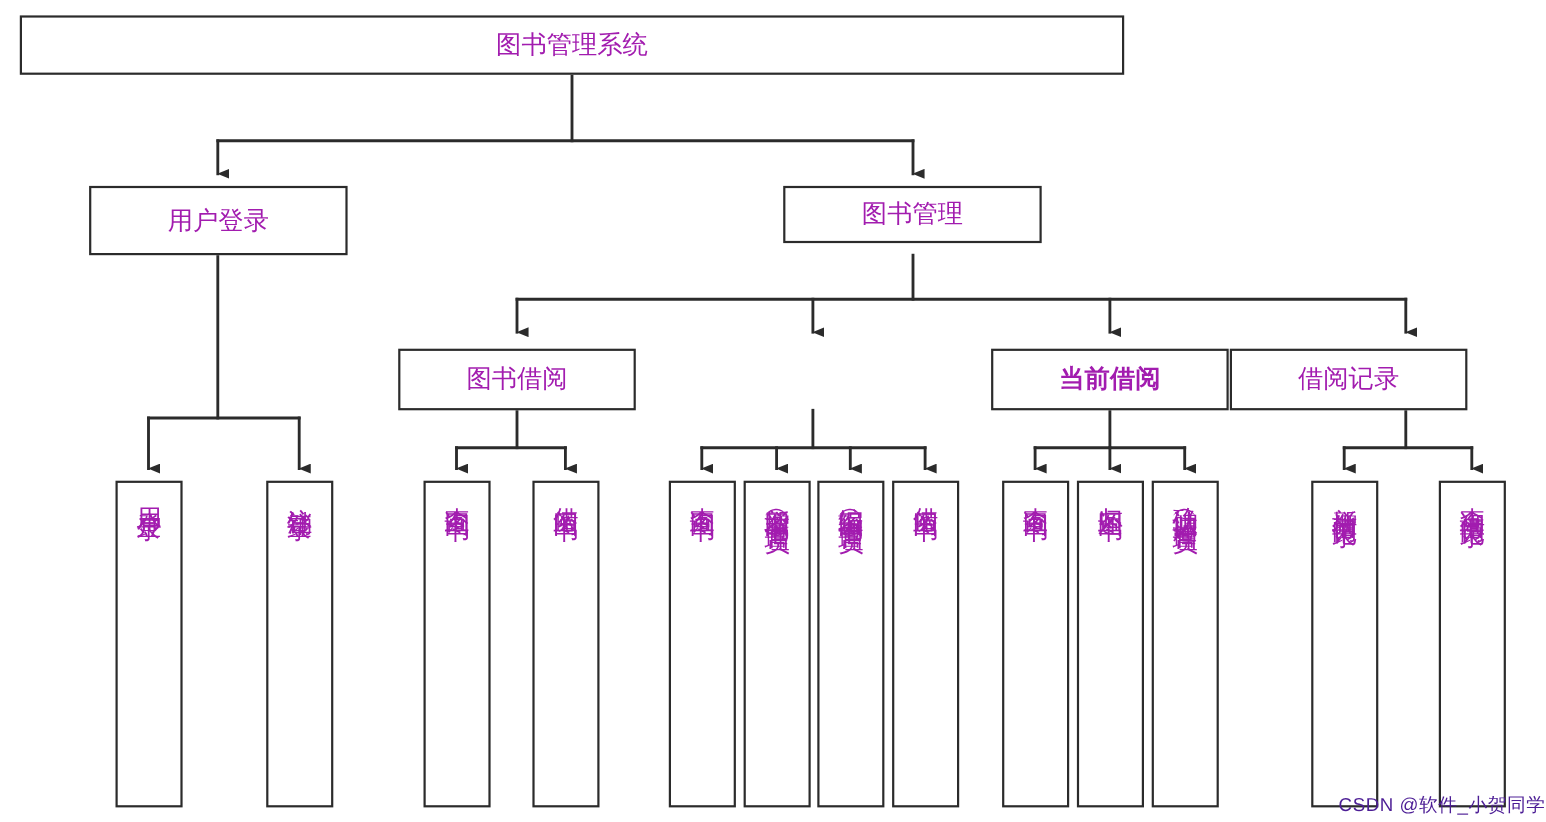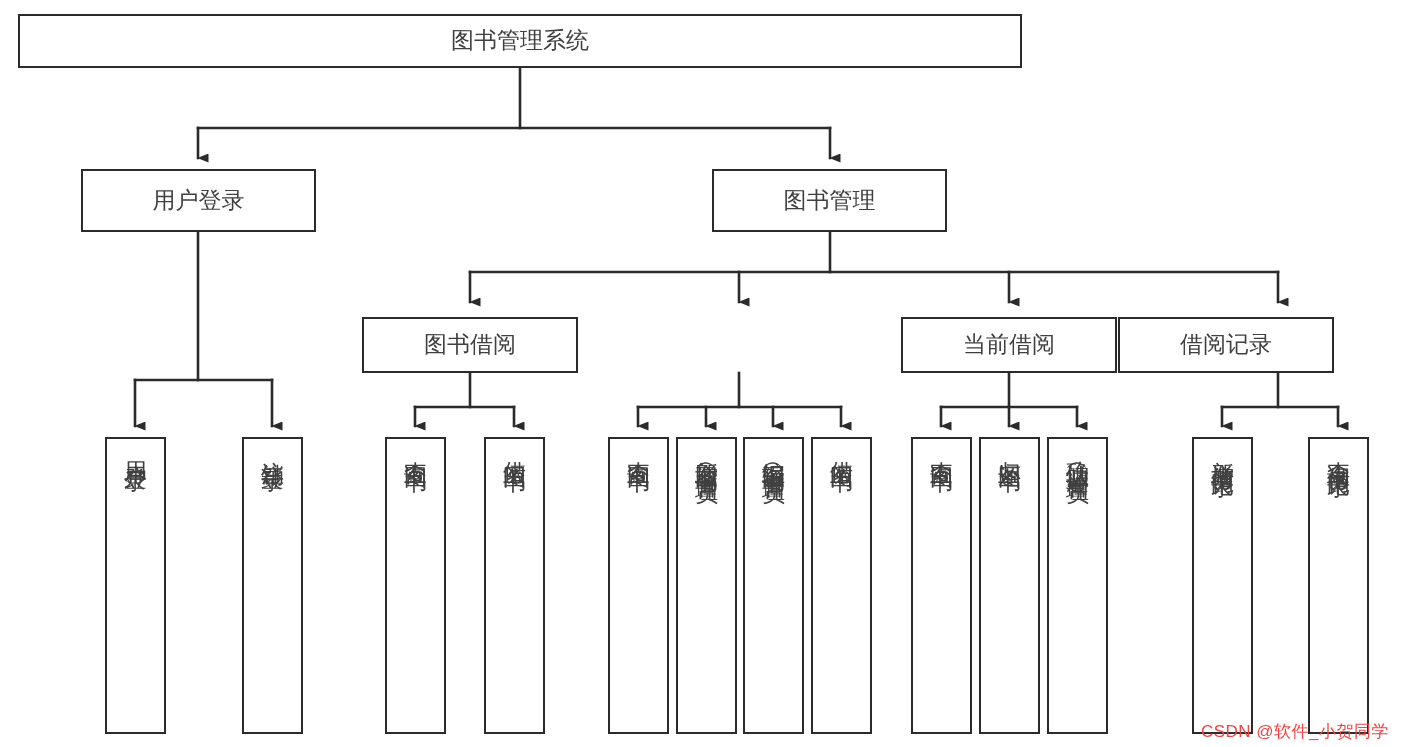--- a/index.html
+++ b/index.html
@@ -31,21 +31,21 @@
     position: absolute;
     box-sizing: border-box;
     background: #ffffff;
     border: 2.5px solid #2b2b2b;
     display: flex;
     align-items: center;
     justify-content: center;
     overflow: hidden;
   }
   .node .label {
-    color: #404040;
+    color: #a21caf;
     text-align: center;
     line-height: 1.18;
     white-space: nowrap;
   }
   .node.horizontal .label {
     font-size: 23px;
   }
   .node.root .label {
     font-size: 23px;
   }
@@ -57,24 +57,24 @@
   .node.vertical .label {
     writing-mode: vertical-rl;
     text-orientation: upright;
     font-size: 23px;
     letter-spacing: 3px;
     line-height: 1;
     white-space: nowrap;
   }
   .watermark {
     position: absolute;
-    right: 16px;
+    right: 0;
     bottom: 4px;
     font-size: 17px;
-    color: #ef4444;
+    color: #4c1d95;
     letter-spacing: 0.5px;
     user-select: none;
   }
 </style>
 </head>
 <body>
 
 <div id="diagram-root">
 
   <svg class="edges" viewBox="0 0 1405 747">
@@ -127,28 +127,28 @@
     </g>
   </svg>
 
   <div class="node root horizontal" style="left:18px; top:14px; width:1004px; height:54px;">
     <span class="label">图书管理系统</span>
   </div>
 
   <div class="node horizontal" style="left:81px; top:169px; width:235px; height:63px;">
     <span class="label">用户登录</span>
   </div>
-  <div class="node horizontal" style="left:712px; top:169px; width:235px; height:63px;">
+  <div class="node horizontal" style="left:712px; top:169px; width:235px; height:52px;">
     <span class="label">图书管理</span>
   </div>
 
   <div class="node horizontal" style="left:362px; top:317px; width:216px; height:56px;">
     <span class="label">图书借阅</span>
   </div>
-  <div class="node horizontal" style="left:901px; top:317px; width:216px; height:56px;">
+  <div class="node horizontal" style="left:901px; top:317px; width:216px; height:56px;font-weight:bold;">
     <span class="label">当前借阅</span>
   </div>
   <div class="node horizontal" style="left:1118px; top:317px; width:216px; height:56px;">
     <span class="label">借阅记录</span>
   </div>
 
   <div class="node vertical" style="left:105px; top:437px; width:61px; height:297px;">
     <span class="label">用户登录</span>
   </div>
   <div class="node vertical" style="left:242px; top:437px; width:61px; height:297px;">

